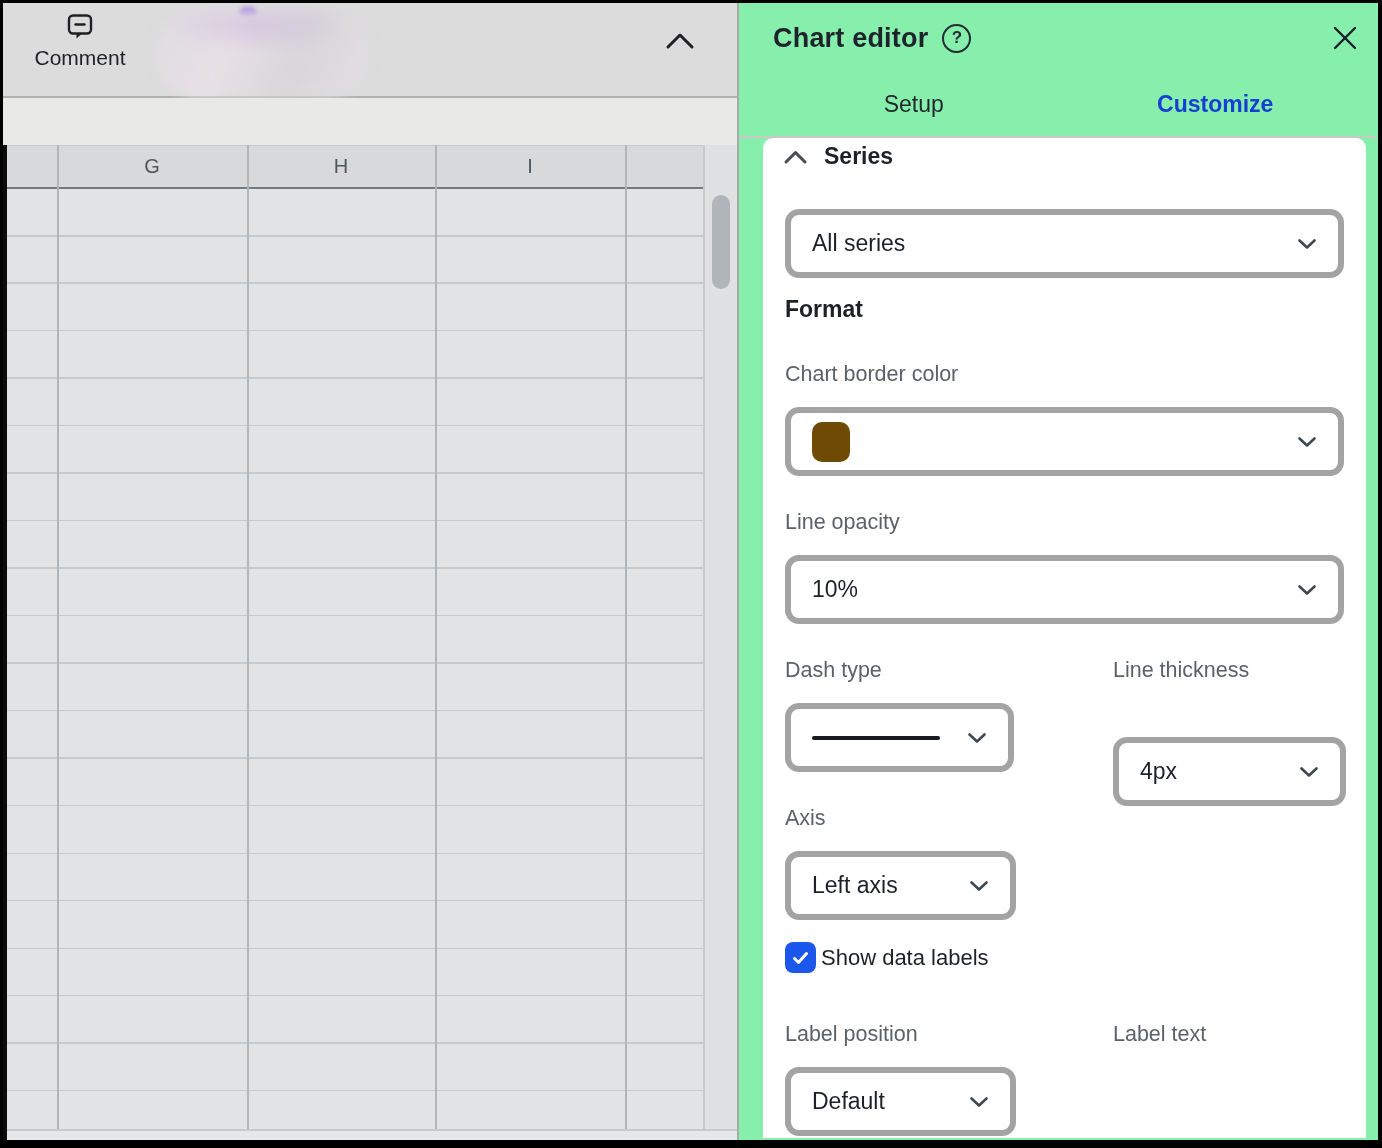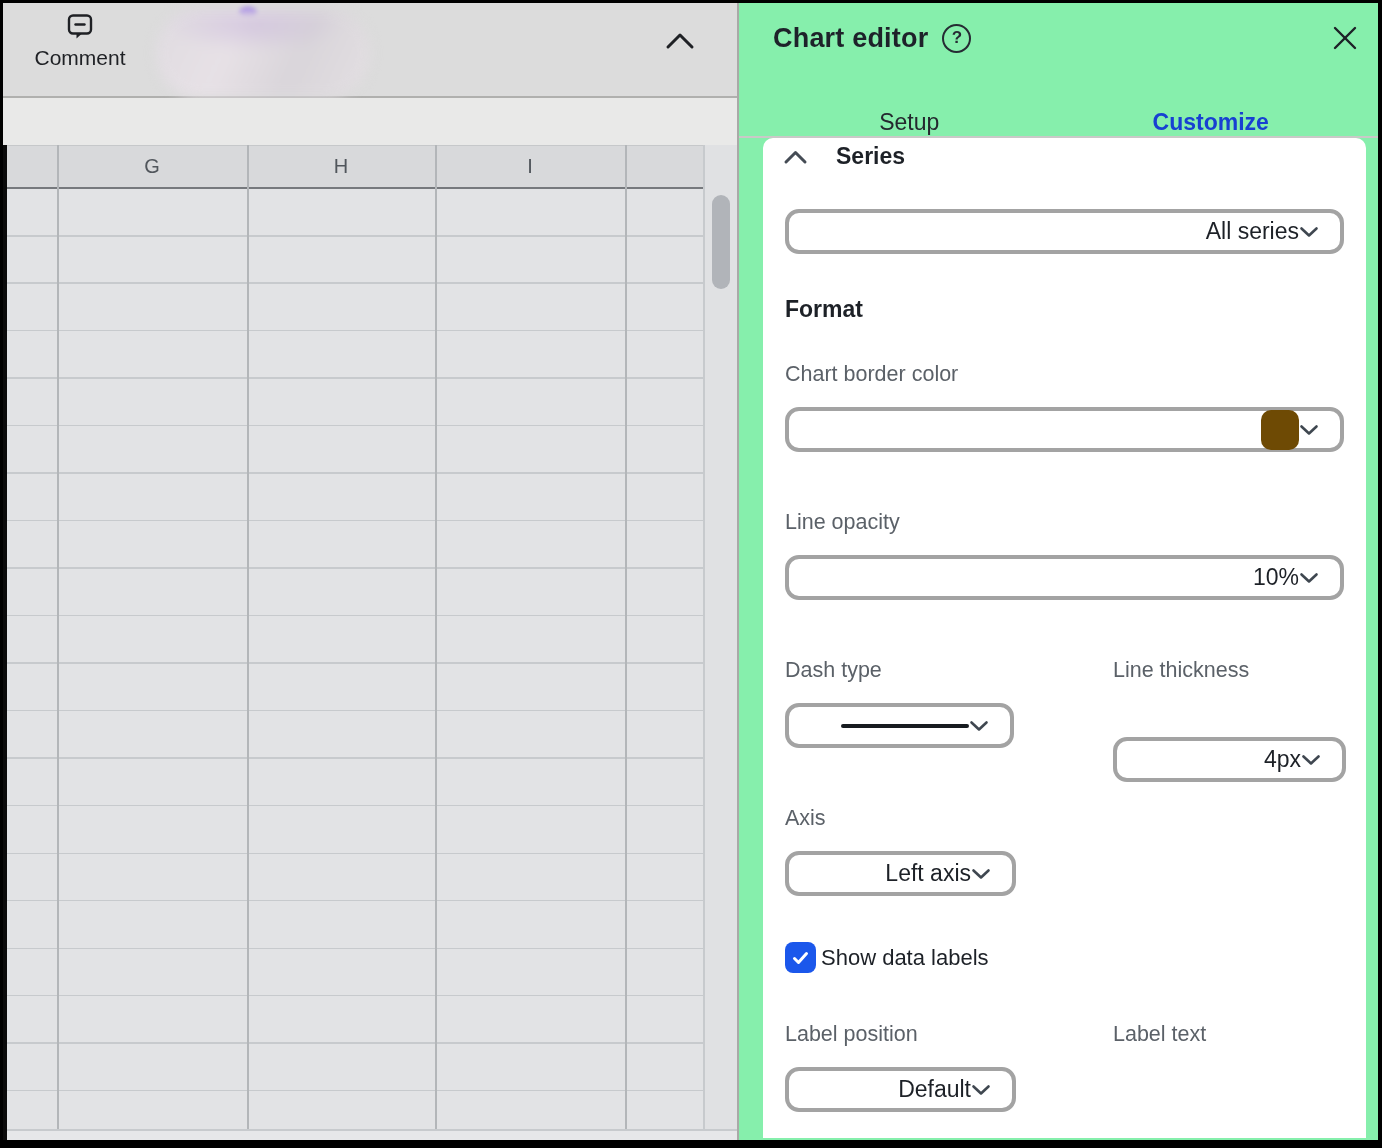--- a/index.html
+++ b/index.html
@@ -45,36 +45,36 @@
   .panel { position:absolute; left:734px; top:0; width:641px; height:1137px; background:#86efac; border-left:2px solid #a9a9a7; }
   .panel-header { position:relative; height:135px; border-bottom:2px solid #c9c9c7; }
   .title-row { display:flex; align-items:center; gap:14px; padding:18px 16px 0 34px; }
   .panel-title { font-size:27px; font-weight:700; color:#1e222a; letter-spacing:.2px; }
   .help-circle { width:29px; height:29px; border:2.5px solid #262b33; border-radius:50%; display:flex; align-items:center; justify-content:center;
                  font-size:17px; font-weight:700; color:#262b33; cursor:pointer; }
   .close-btn { margin-left:auto; width:34px; height:34px; display:flex; align-items:center; justify-content:center; cursor:pointer; }
 
   .tabs { position:absolute; left:24px; bottom:0; width:603px; height:54px; display:flex; }
   .tab { flex:1; display:flex; justify-content:center; align-items:flex-end; cursor:pointer; }
-  .tab-inner { display:flex; flex-direction:row; align-items:center; gap:9px; }
+  .tab-inner { display:flex; flex-direction:column; align-items:center; gap:9px; }
   .tab-label { font-size:23px; text-align:center; padding:0 2px; color:#24282e; }
   .tab.active .tab-label { color:#1740d2; font-weight:700; }
   .tab-indicator { height:9px; border-radius:10px 10px 0 0; background:transparent; }
   .tab.active .tab-indicator { background:#1740d2; }
 
   .card { position:absolute; left:24px; top:135px; width:603px; height:1000px; background:#fff; border-radius:10px 10px 0 0; }
 
-  .series-header { position:absolute; top:5px; left:20px; display:flex; align-items:center; gap:28px; cursor:pointer; }
+  .series-header { position:absolute; top:5px; left:20px; display:flex; align-items:center; gap:16px; cursor:pointer; }
   .series-header .heading { font-size:23px; font-weight:700; color:#1d2127; }
   .h-format { position:absolute; left:22px; top:158px; font-size:23px; font-weight:700; color:#1d2127; }
   .lbl { position:absolute; font-size:21.5px; color:#5b6168; }
 
   .sel {
-    position:absolute; height:45px; background:#fff; border:4px solid #a3a3a3; border-radius:14px;
-    display:flex; align-items:center; justify-content:flex-end; padding:0 21px;
+    position:absolute; height:69px; background:#fff; border:6px solid #a3a3a3; border-radius:14px;
+    display:flex; align-items:center; justify-content:space-between; padding:0 21px;
     font-size:23px; color:#1d2127; cursor:pointer;
   }
   .swatch { width:38px; height:40px; border-radius:10px; }
   .dash-preview { width:128px; height:4px; border-radius:2px; background:#171b20; }
 
   .cb-row { position:absolute; left:22px; top:804px; display:flex; align-items:center; gap:5px; }
   .checkbox { width:31px; height:31px; border-radius:8px; background:#1b57eb; display:flex; align-items:center; justify-content:center; cursor:pointer; }
   .cb-label { font-size:22px; color:#1d2127; }
 
   svg { display:block; }

